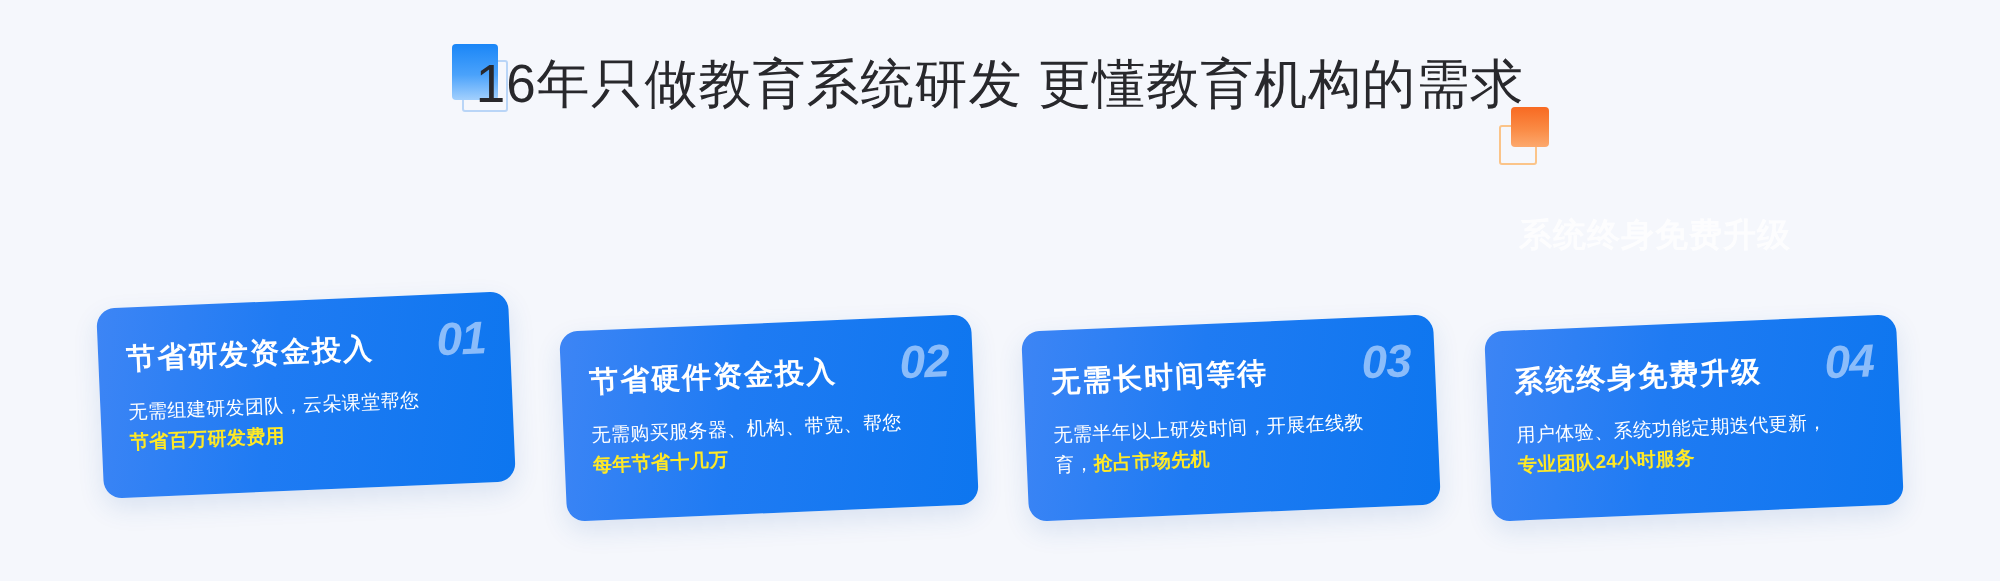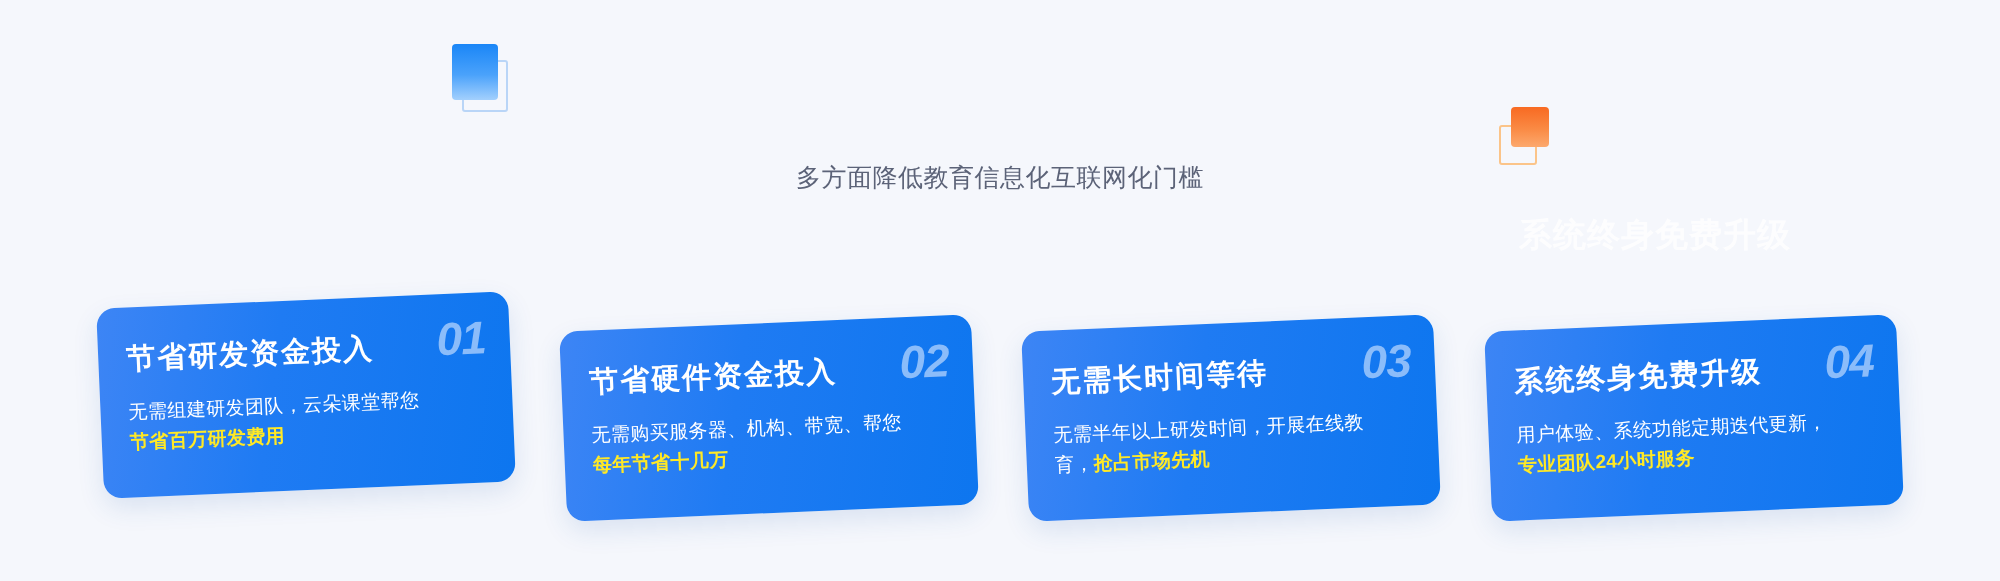--- a/index.html
+++ b/index.html
@@ -178,23 +178,23 @@
 <body>
 
 <div id="stage">
 
   <div id="deco-blue-outline" class="deco-sq-outline"></div>
   <div id="deco-blue-fill" class="deco-sq-fill"></div>
 
   <div id="deco-orange-outline" class="deco-sq-outline"></div>
   <div id="deco-orange-fill" class="deco-sq-fill"></div>
 
+  <div id="title">16年只做教育系统研发 更懂教育机构的需求</div>
 
   <div id="subtitle">
-    <span class="sub-line">多方面降低教育信息化互联网化门槛</span>
   </div>
 
   <div id="watermark">系统终身免费升级</div>
 
   <div id="cards">
 
     <div class="card" id="card-1">
       <div class="card-inner">
         <div class="card-num">01</div>
         <div class="card-title">节省研发资金投入</div>

